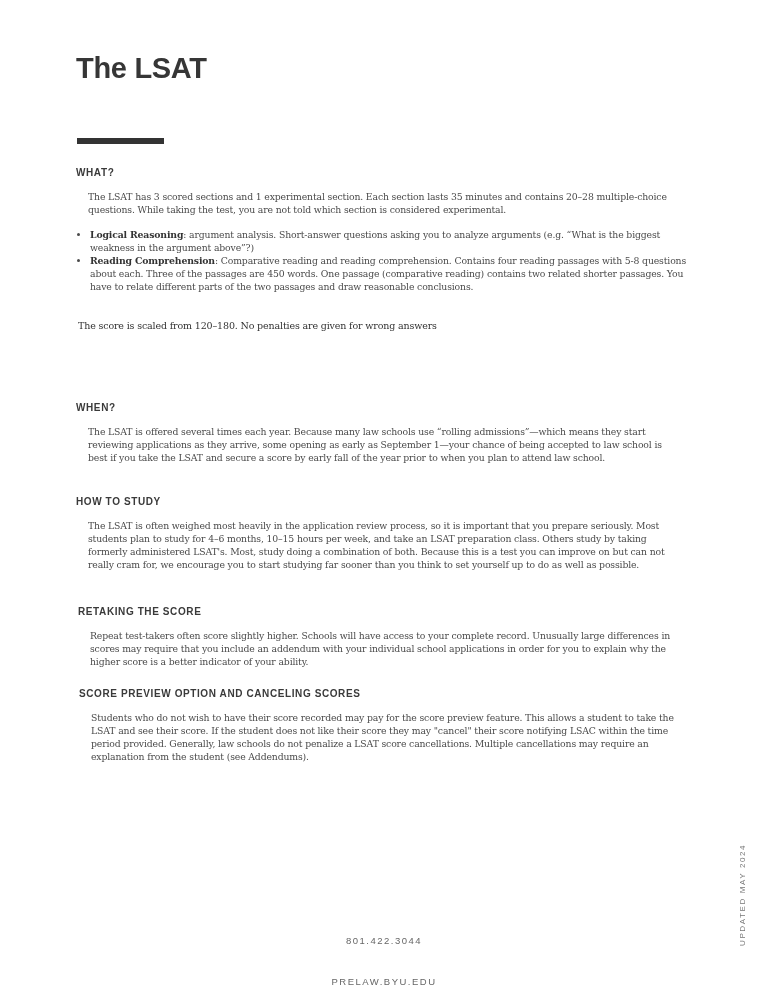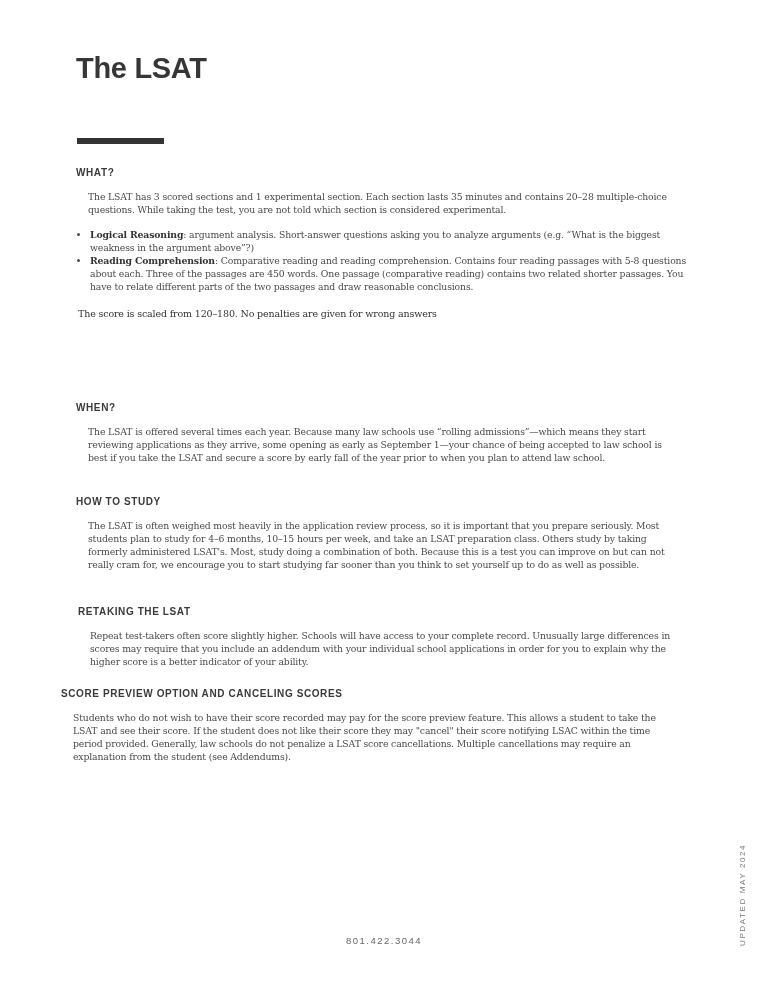--- a/index.html
+++ b/index.html
@@ -5,21 +5,21 @@
     html, body { margin: 0; padding: 0; background: #ffffff; }
     body { width: 768px; height: 994px; position: relative; overflow: hidden; color: #3a3a3a; }
     .title { position: absolute; left: 76px; top: 52px; font-family: "Liberation Sans", sans-serif; font-weight: bold; font-size: 29px; color: #363636; letter-spacing: -0.3px; margin: 0; }
     .rule { position: absolute; left: 77px; top: 138px; width: 87px; height: 6px; background: #333333; }
     .section { position: absolute; left: 76px; width: 620px; }
     .heading { font-family: "Liberation Sans", sans-serif; font-weight: bold; font-size: 10px; letter-spacing: 0.6px; color: #3a3a3a; margin: 0 0 3px 0; }
     .body-text { font-family: "DejaVu Serif", serif; font-size: 9.3px; line-height: 13px; color: #4a4a4a; margin: 12px; letter-spacing: -0.15px; }
     ul.bullets { margin: 8px 0 0 0; padding-left: 14px; font-family: "DejaVu Serif", serif; font-size: 9.3px; line-height: 13px; color: #4a4a4a; letter-spacing: -0.15px; }
     ul.bullets li { margin: 0; }
     ul.bullets b { color: #333; }
-    .score-line { position: absolute; left: 78px; top: 308px; font-family: "DejaVu Serif", serif; font-size: 9.5px; color: #333; letter-spacing: -0.15px; }
+    .score-line { position: absolute; left: 78px; top: 320px; font-family: "DejaVu Serif", serif; font-size: 9.5px; color: #333; letter-spacing: -0.15px; }
     .footer { position: absolute; left: 234px; width: 300px; top: 906px; text-align: center; font-family: "Liberation Sans", sans-serif; }
     .footer .org { font-weight: bold; font-size: 9.5px; letter-spacing: 1.3px; color: #444; }
     .footer .phone, .footer .web { font-size: 9.5px; letter-spacing: 1.5px; color: #666; line-height: 12px; margin-top: 29px; }
     .updated { position: absolute; left: 738px; top: 946px; transform-origin: left top; transform: rotate(-90deg); font-family: "Liberation Sans", sans-serif; font-size: 8px; letter-spacing: 1.6px; color: #777; white-space: nowrap; }
   </style>
 </head>
 <body>
 
 <h1 class="title">The LSAT</h1>
 <div class="rule"></div>
@@ -39,26 +39,27 @@
   <h2 class="heading">WHEN?</h2>
   <p class="body-text">The LSAT is offered several times each year. Because many law schools use “rolling admissions”—which means they start reviewing applications as they arrive, some opening as early as September 1—your chance of being accepted to law school is best if you take the LSAT and secure a score by early fall of the year prior to when you plan to attend law school.</p>
 </div>
 
 <div class="section" style="top:496px;">
   <h2 class="heading">HOW TO STUDY</h2>
   <p class="body-text">The LSAT is often weighed most heavily in the application review process, so it is important that you prepare seriously. Most students plan to study for 4–6 months, 10–15 hours per week, and take an LSAT preparation class. Others study by taking formerly administered LSAT's. Most, study doing a combination of both. Because this is a test you can improve on but can not really cram for, we encourage you to start studying far sooner than you think to set yourself up to do as well as possible.</p>
 </div>
 
 <div class="section" style="top:606px; left:78px;">
-  <h2 class="heading">RETAKING THE LSAT</h2>
+  <h2 class="heading">RETAKING THE SCORE</h2>
   <p class="body-text">Repeat test-takers often score slightly higher. Schools will have access to your complete record. Unusually large differences in scores may require that you include an addendum with your individual school applications in order for you to explain why the higher score is a better indicator of your ability.</p>
 </div>
 
-<div class="section" style="top:688px; left:61px;">
+<div class="section" style="top:688px; left:79px;">
   <h2 class="heading">SCORE PREVIEW OPTION AND CANCELING SCORES</h2>
   <p class="body-text">Students who do not wish to have their score recorded may pay for the score preview feature. This allows a student to take the LSAT and see their score. If the student does not like their score they may "cancel" their score notifying LSAC within the time period provided. Generally, law schools do not penalize a LSAT score cancellations. Multiple cancellations may require an explanation from the student (see Addendums).</p>
 </div>
 
 <div class="footer">
   <div class="phone">801.422.3044</div>
+  <div class="web">PRELAW.BYU.EDU</div>
 </div>
 
 <div class="updated">UPDATED MAY 2024</div>
 
 </body></html>

